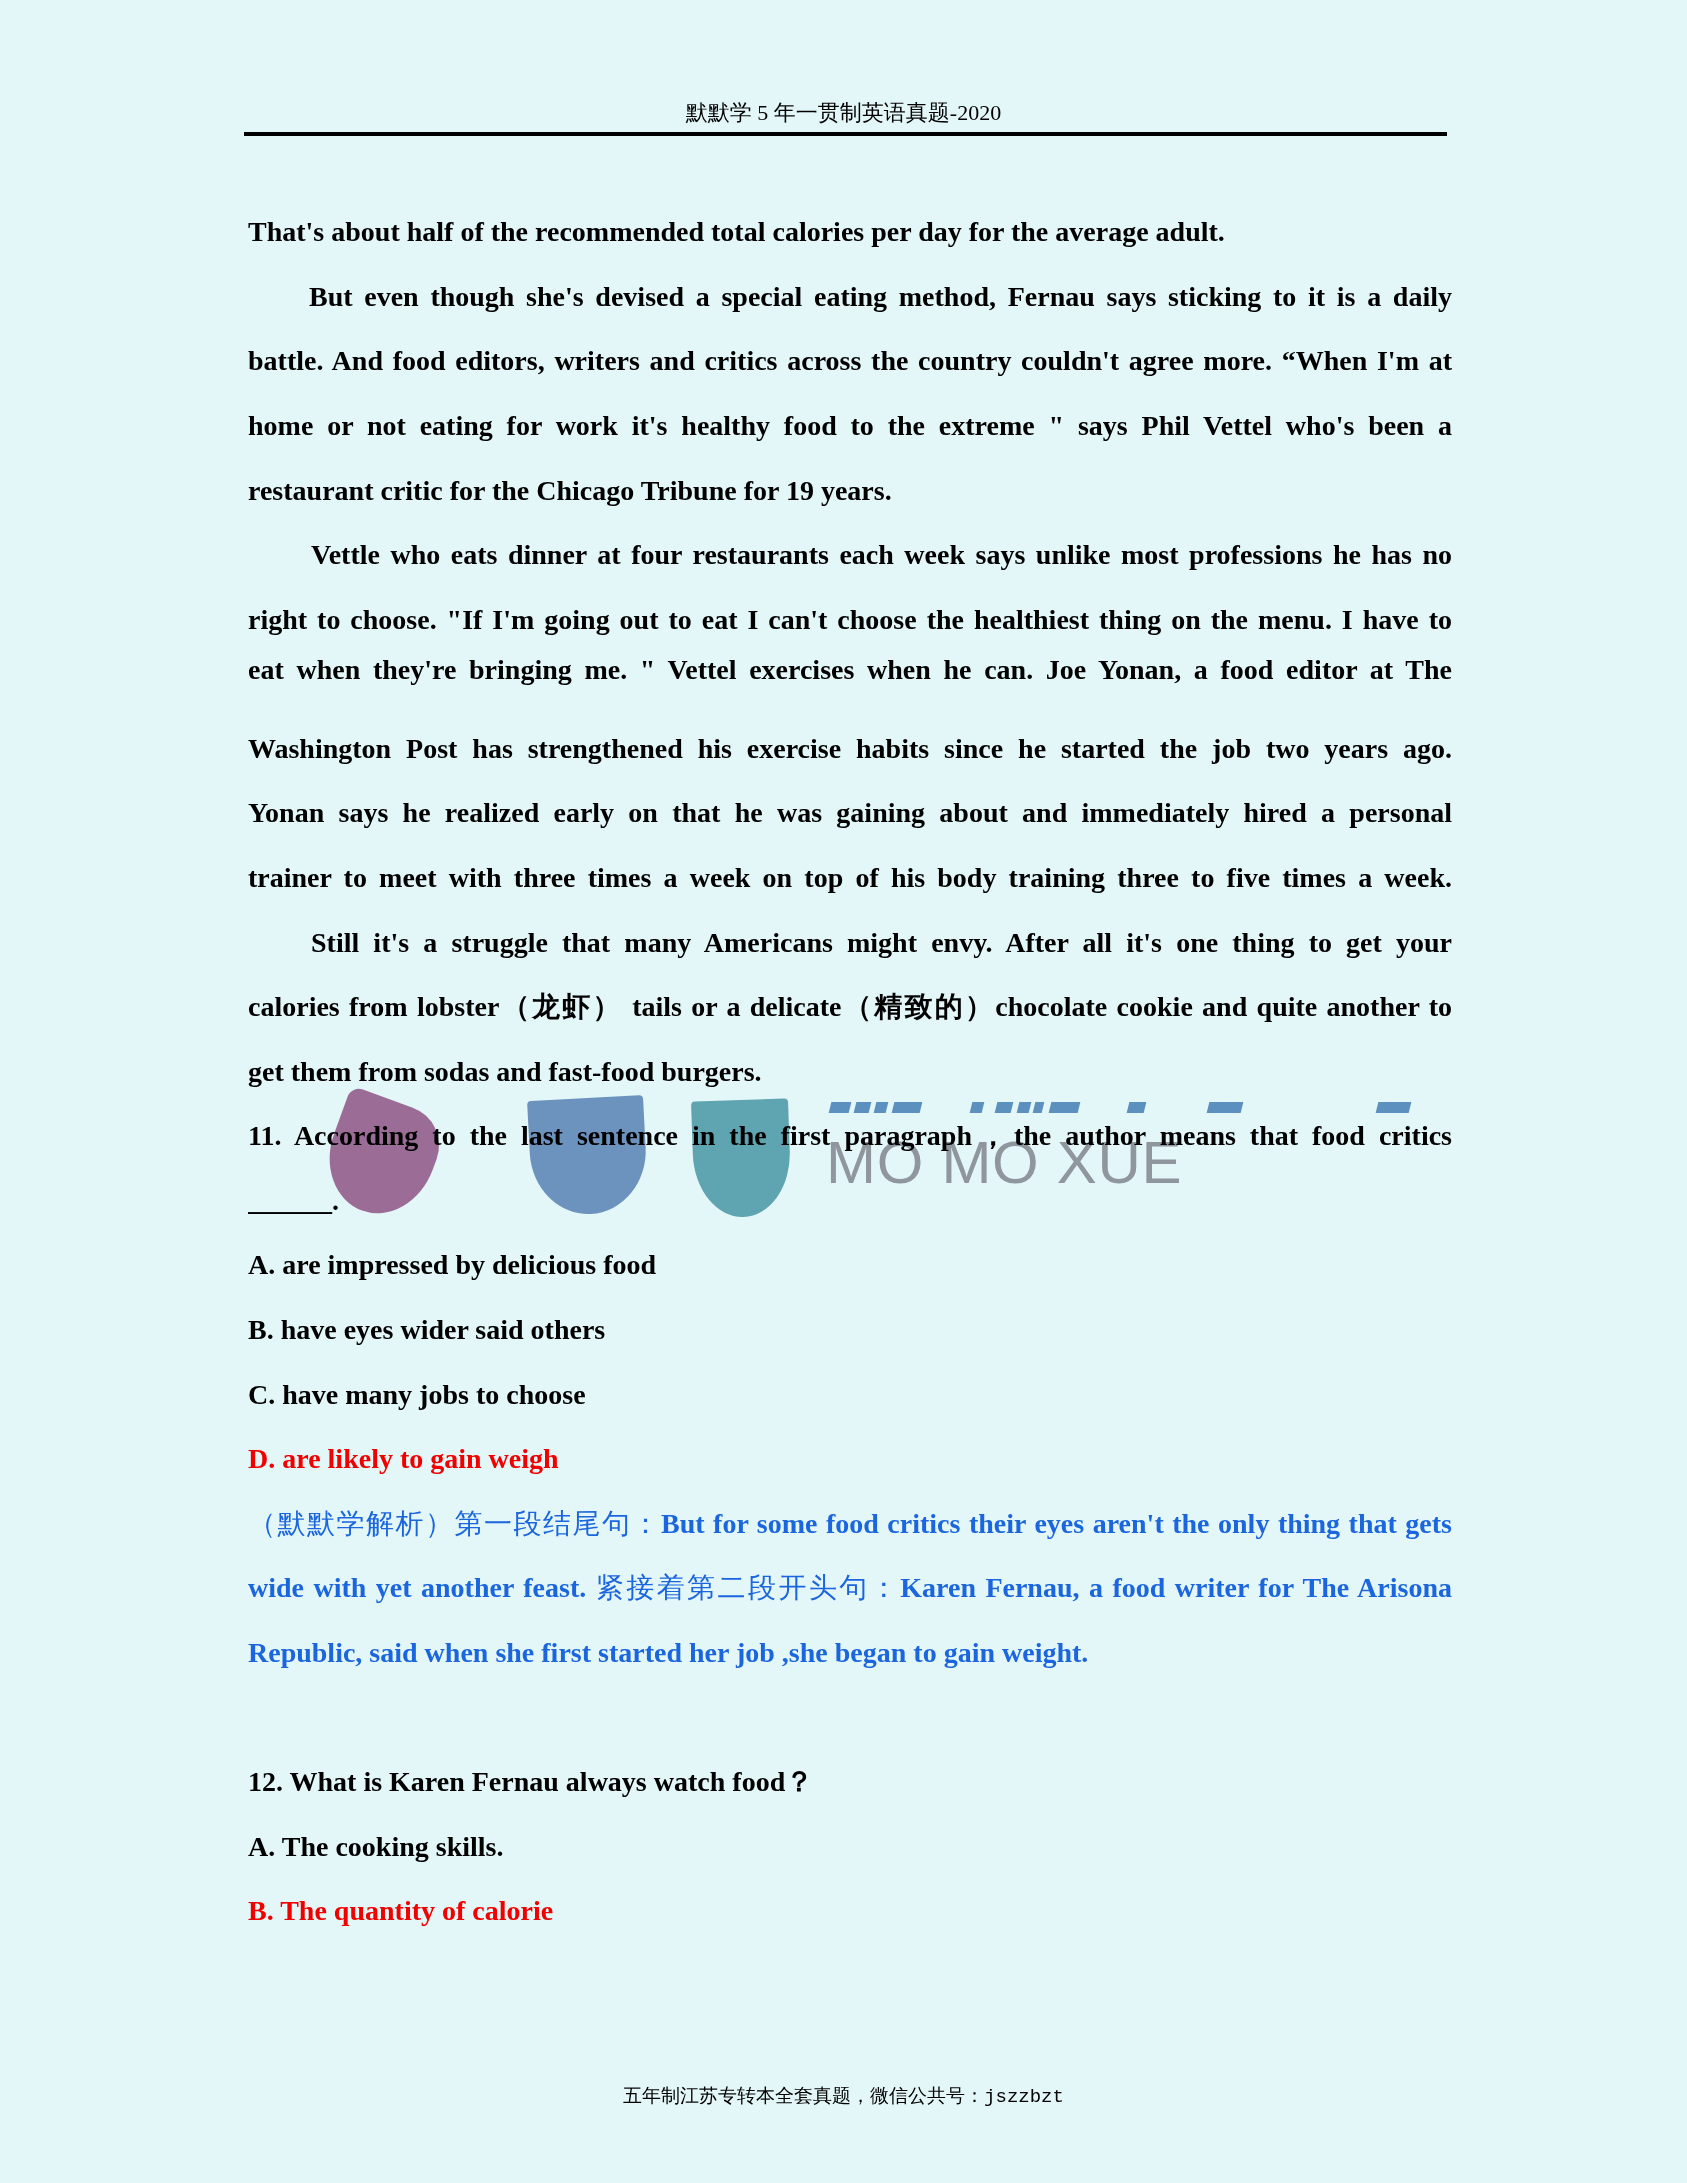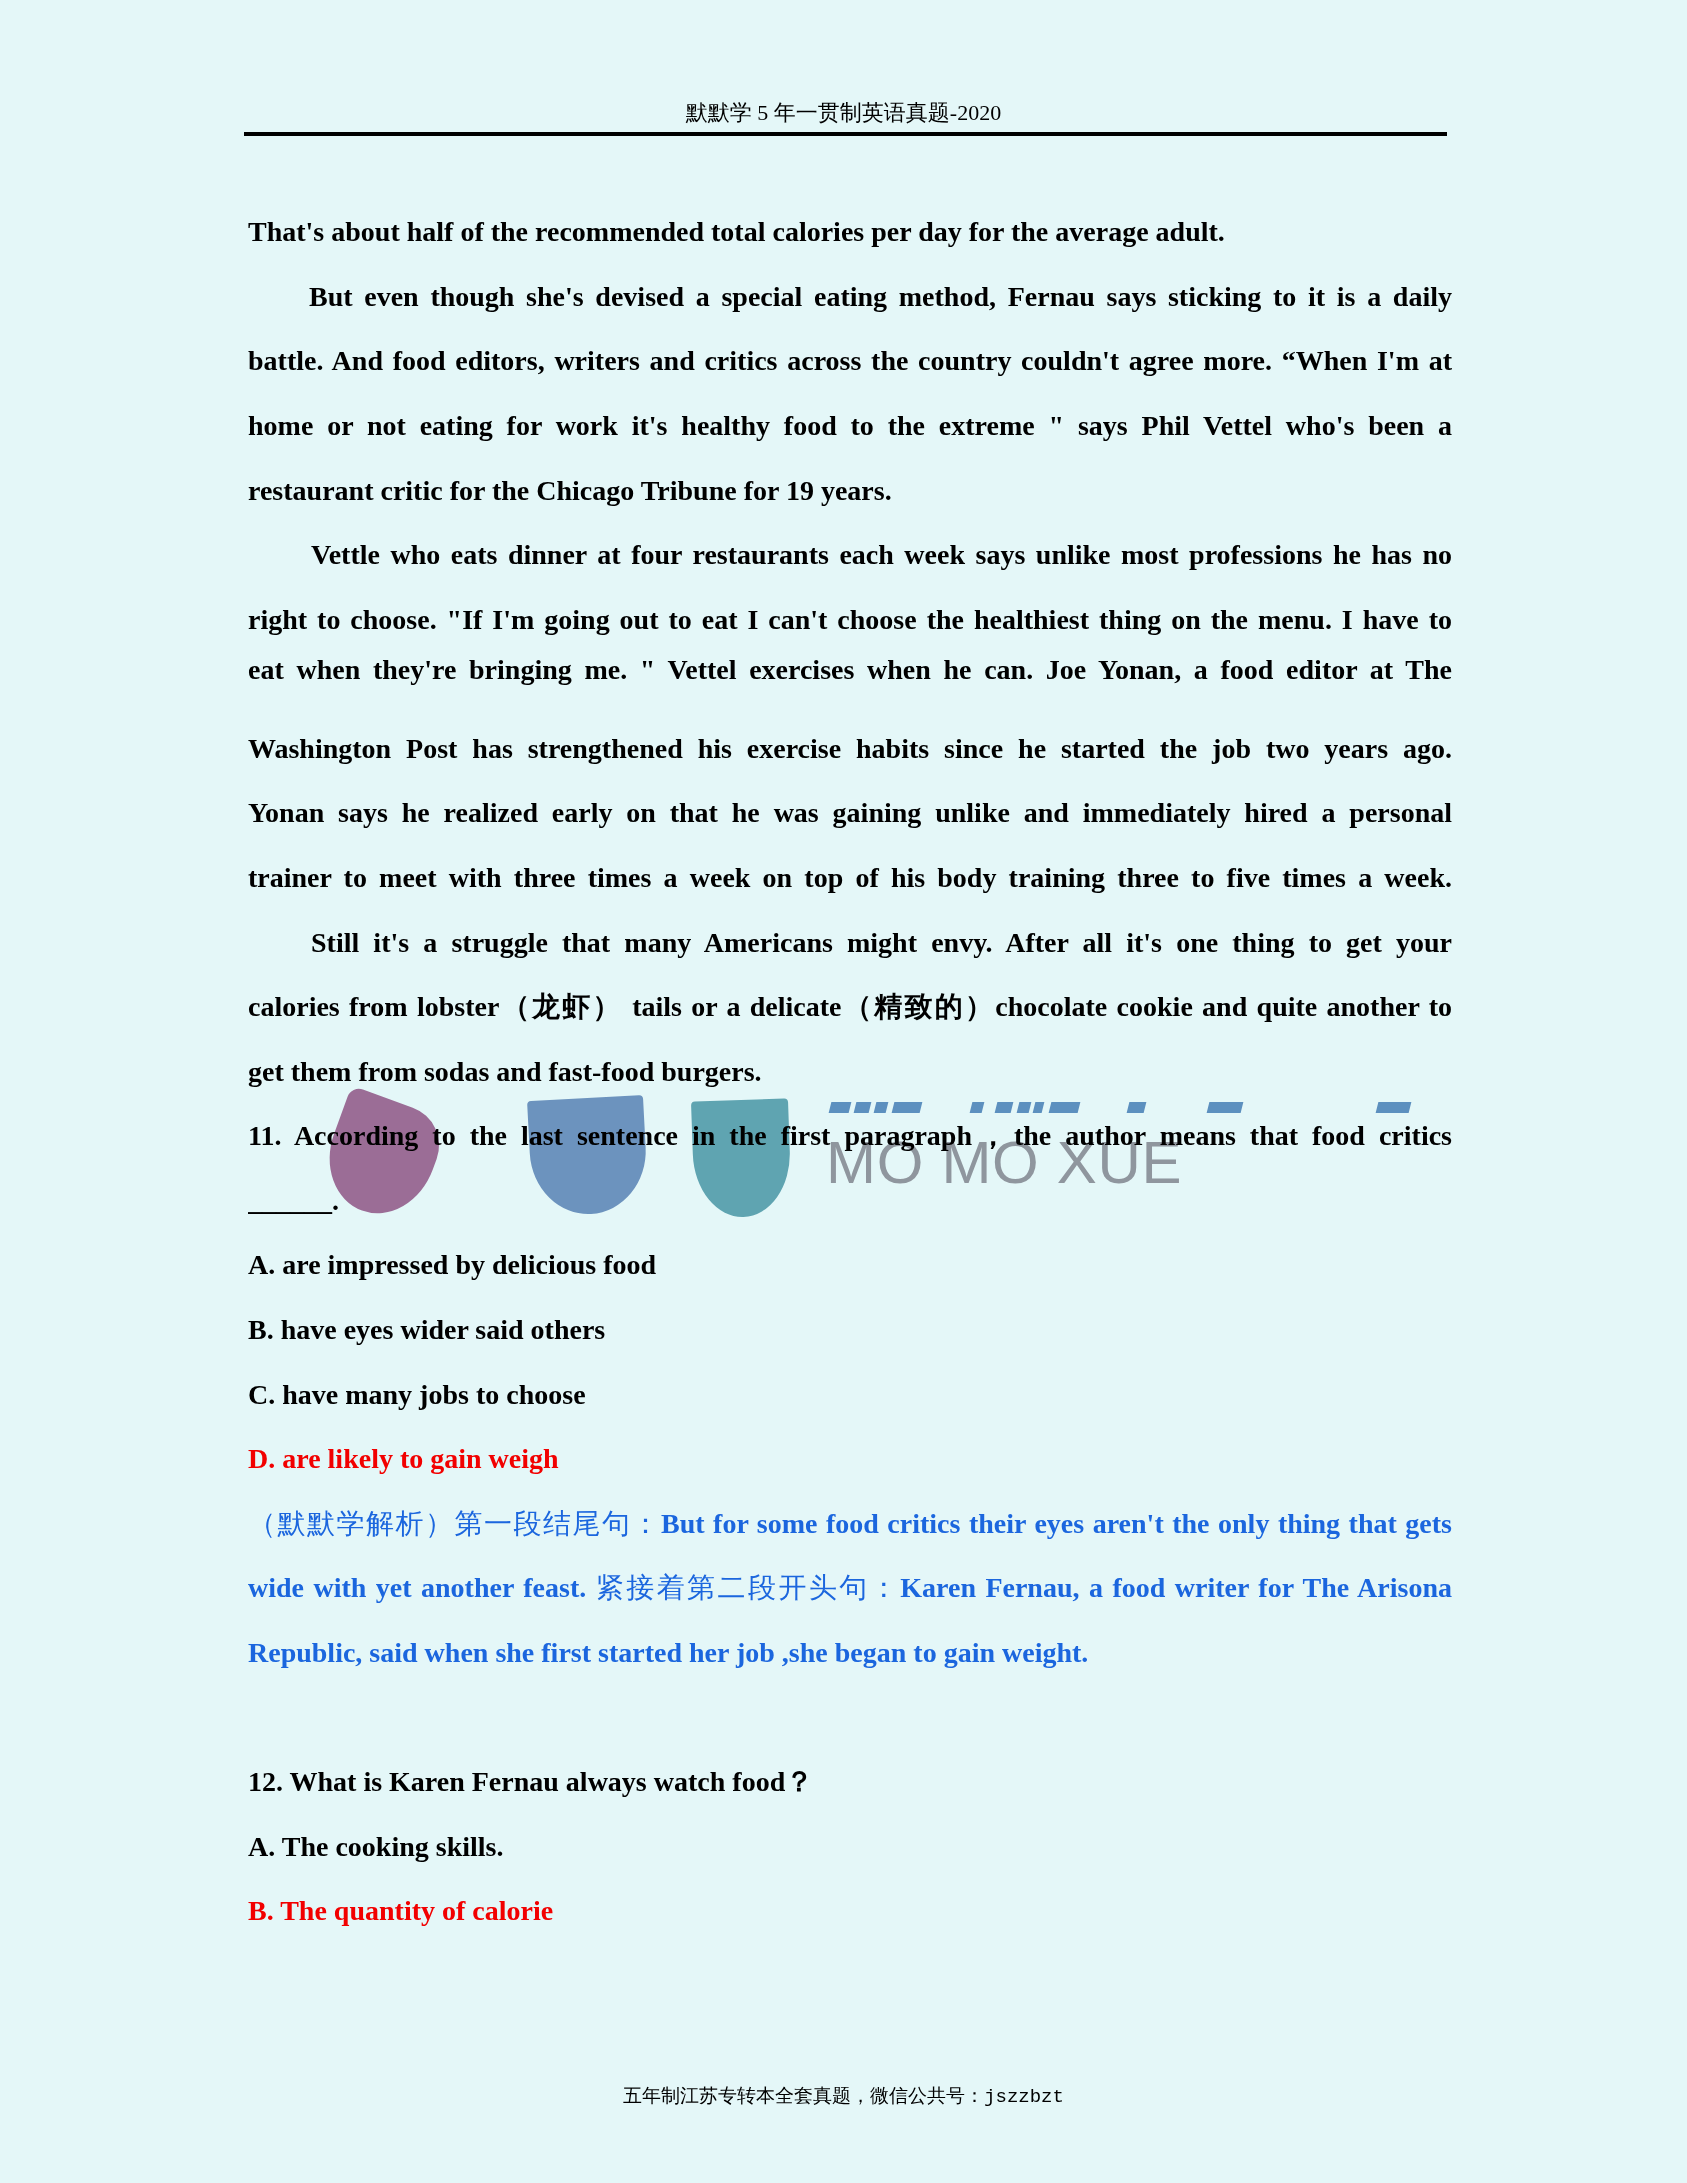--- a/index.html
+++ b/index.html
@@ -102,21 +102,21 @@
   <div id="doc-lines">
       <div class="line justify" style="top: 264px; text-indent: 61px;"><span class="seg-en">But even though she's devised a special eating method, Fernau says sticking to it is a daily</span></div>
       <div class="line left" style="top: 199px;"><span class="seg-en">That's about half of the recommended total calories per day for the average adult.</span></div>
       <div class="line justify" style="top: 328px;"><span class="seg-en">battle. And food editors, writers and critics across the country couldn't agree more. “When I'm at</span></div>
       <div class="line justify" style="top: 393px;"><span class="seg-en">home or not eating for work it's healthy food to the extreme " says Phil Vettel who's been a</span></div>
       <div class="line left" style="top: 458px;"><span class="seg-en">restaurant critic for the Chicago Tribune for 19 years.</span></div>
       <div class="line justify" style="top: 522px; text-indent: 63px;"><span class="seg-en">Vettle who eats dinner at four restaurants each week says unlike most professions he has no</span></div>
       <div class="line justify" style="top: 587px;"><span class="seg-en">right to choose. "If I'm going out to eat I can't choose the healthiest thing on the menu. I have to</span></div>
       <div class="line justify" style="top: 637px;"><span class="seg-en">eat when they're bringing me. " Vettel exercises when he can. Joe Yonan, a food editor at The</span></div>
       <div class="line justify" style="top: 716px;"><span class="seg-en">Washington Post has strengthened his exercise habits since he started the job two years ago.</span></div>
-      <div class="line justify" style="top: 780px;"><span class="seg-en">Yonan says he realized early on that he was gaining unlike and immediately hired a personal</span></div>
+      <div class="line justify" style="top: 780px;"><span class="seg-en">Yonan says he realized early on that he was gaining about and immediately hired a personal</span></div>
       <div class="line justify" style="top: 845px;"><span class="seg-en">trainer to meet with three times a week on top of his body training three to five times a week.</span></div>
       <div class="line justify" style="top: 910px; text-indent: 63px;"><span class="seg-en">Still it's a struggle that many Americans might envy. After all it's one thing to get your</span></div>
       <div class="line justify" style="top: 974px;"><span class="seg-en">calories from lobster（龙虾） tails or a delicate（精致的）chocolate cookie and quite another to</span></div>
       <div class="line left" style="top: 1039px;"><span class="seg-en">get them from sodas and fast-food burgers.</span></div>
       <div class="line justify" style="top: 1103px;"><span class="seg-en">11. According to the last sentence in the first paragraph，the author means that food critics</span></div>
       <div class="line left" style="top: 1168px;"><span class="seg-en">______.</span></div>
       <div class="line left" style="top: 1232px;"><span class="seg-en">A. are impressed by delicious food</span></div>
       <div class="line left" style="top: 1297px;"><span class="seg-en">B. have eyes wider said others</span></div>
       <div class="line left" style="top: 1362px;"><span class="seg-en">C. have many jobs to choose</span></div>
       <div class="line left c-red" style="top: 1426px;"><span class="seg-en">D. are likely to gain weigh</span></div>

